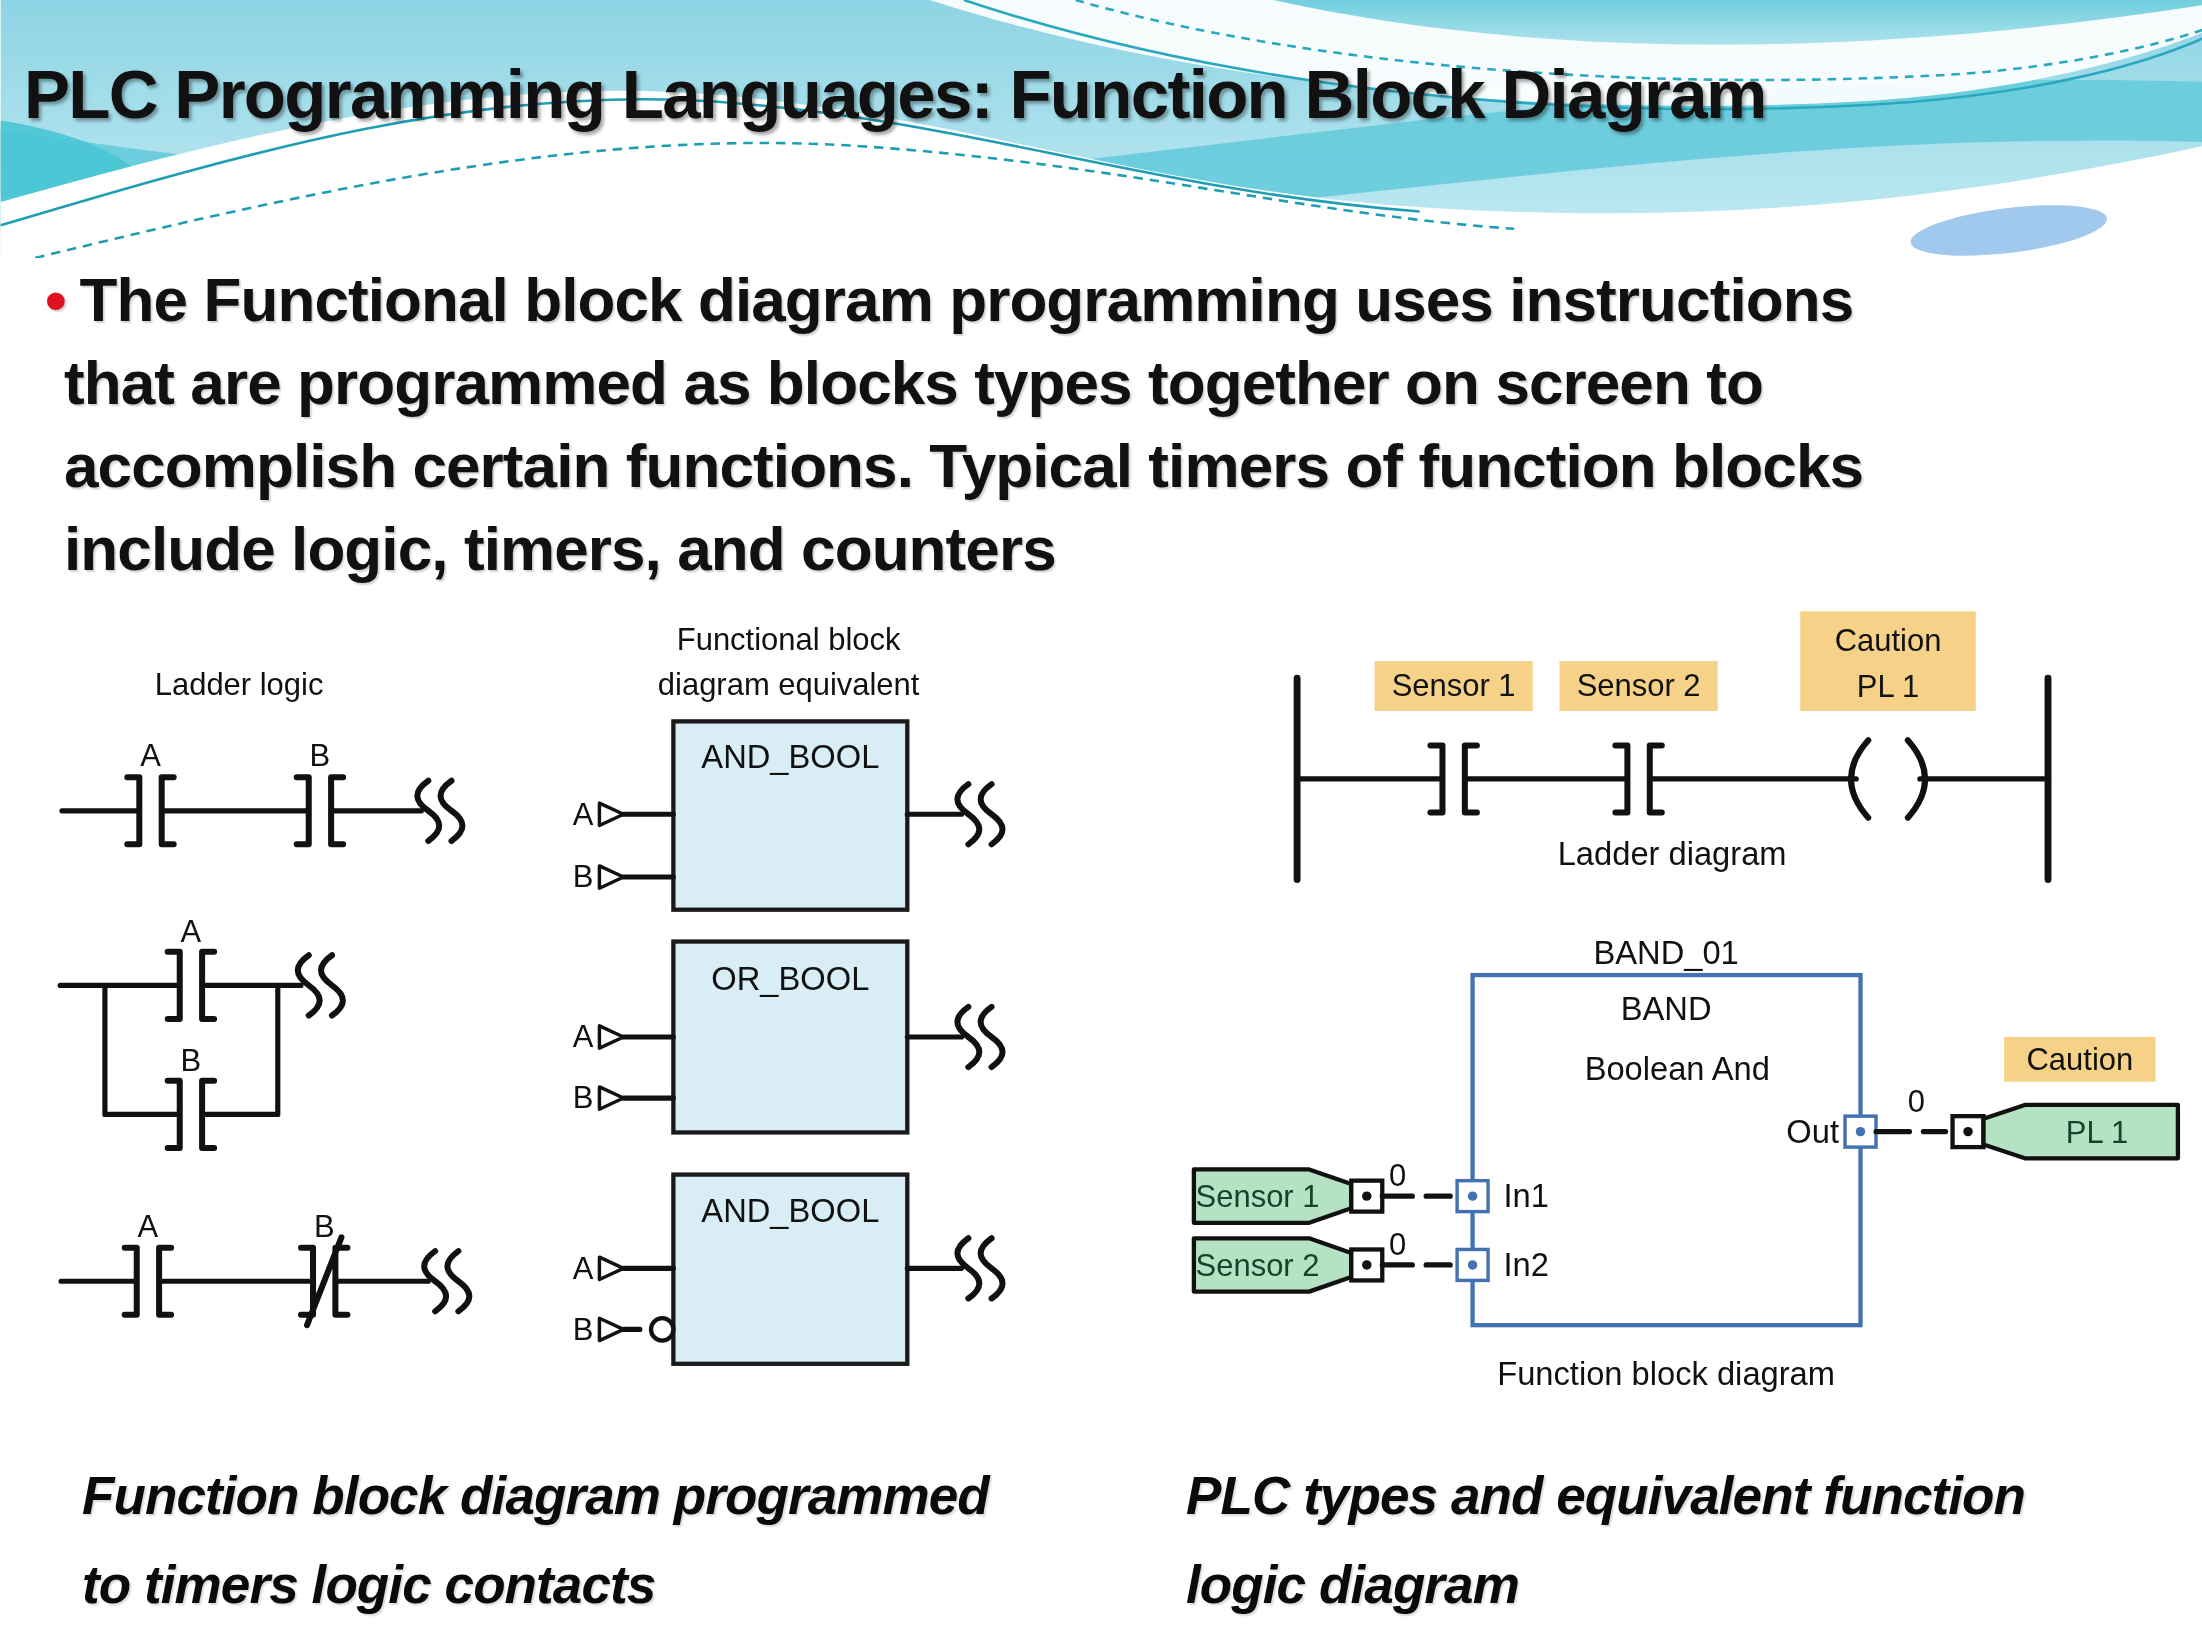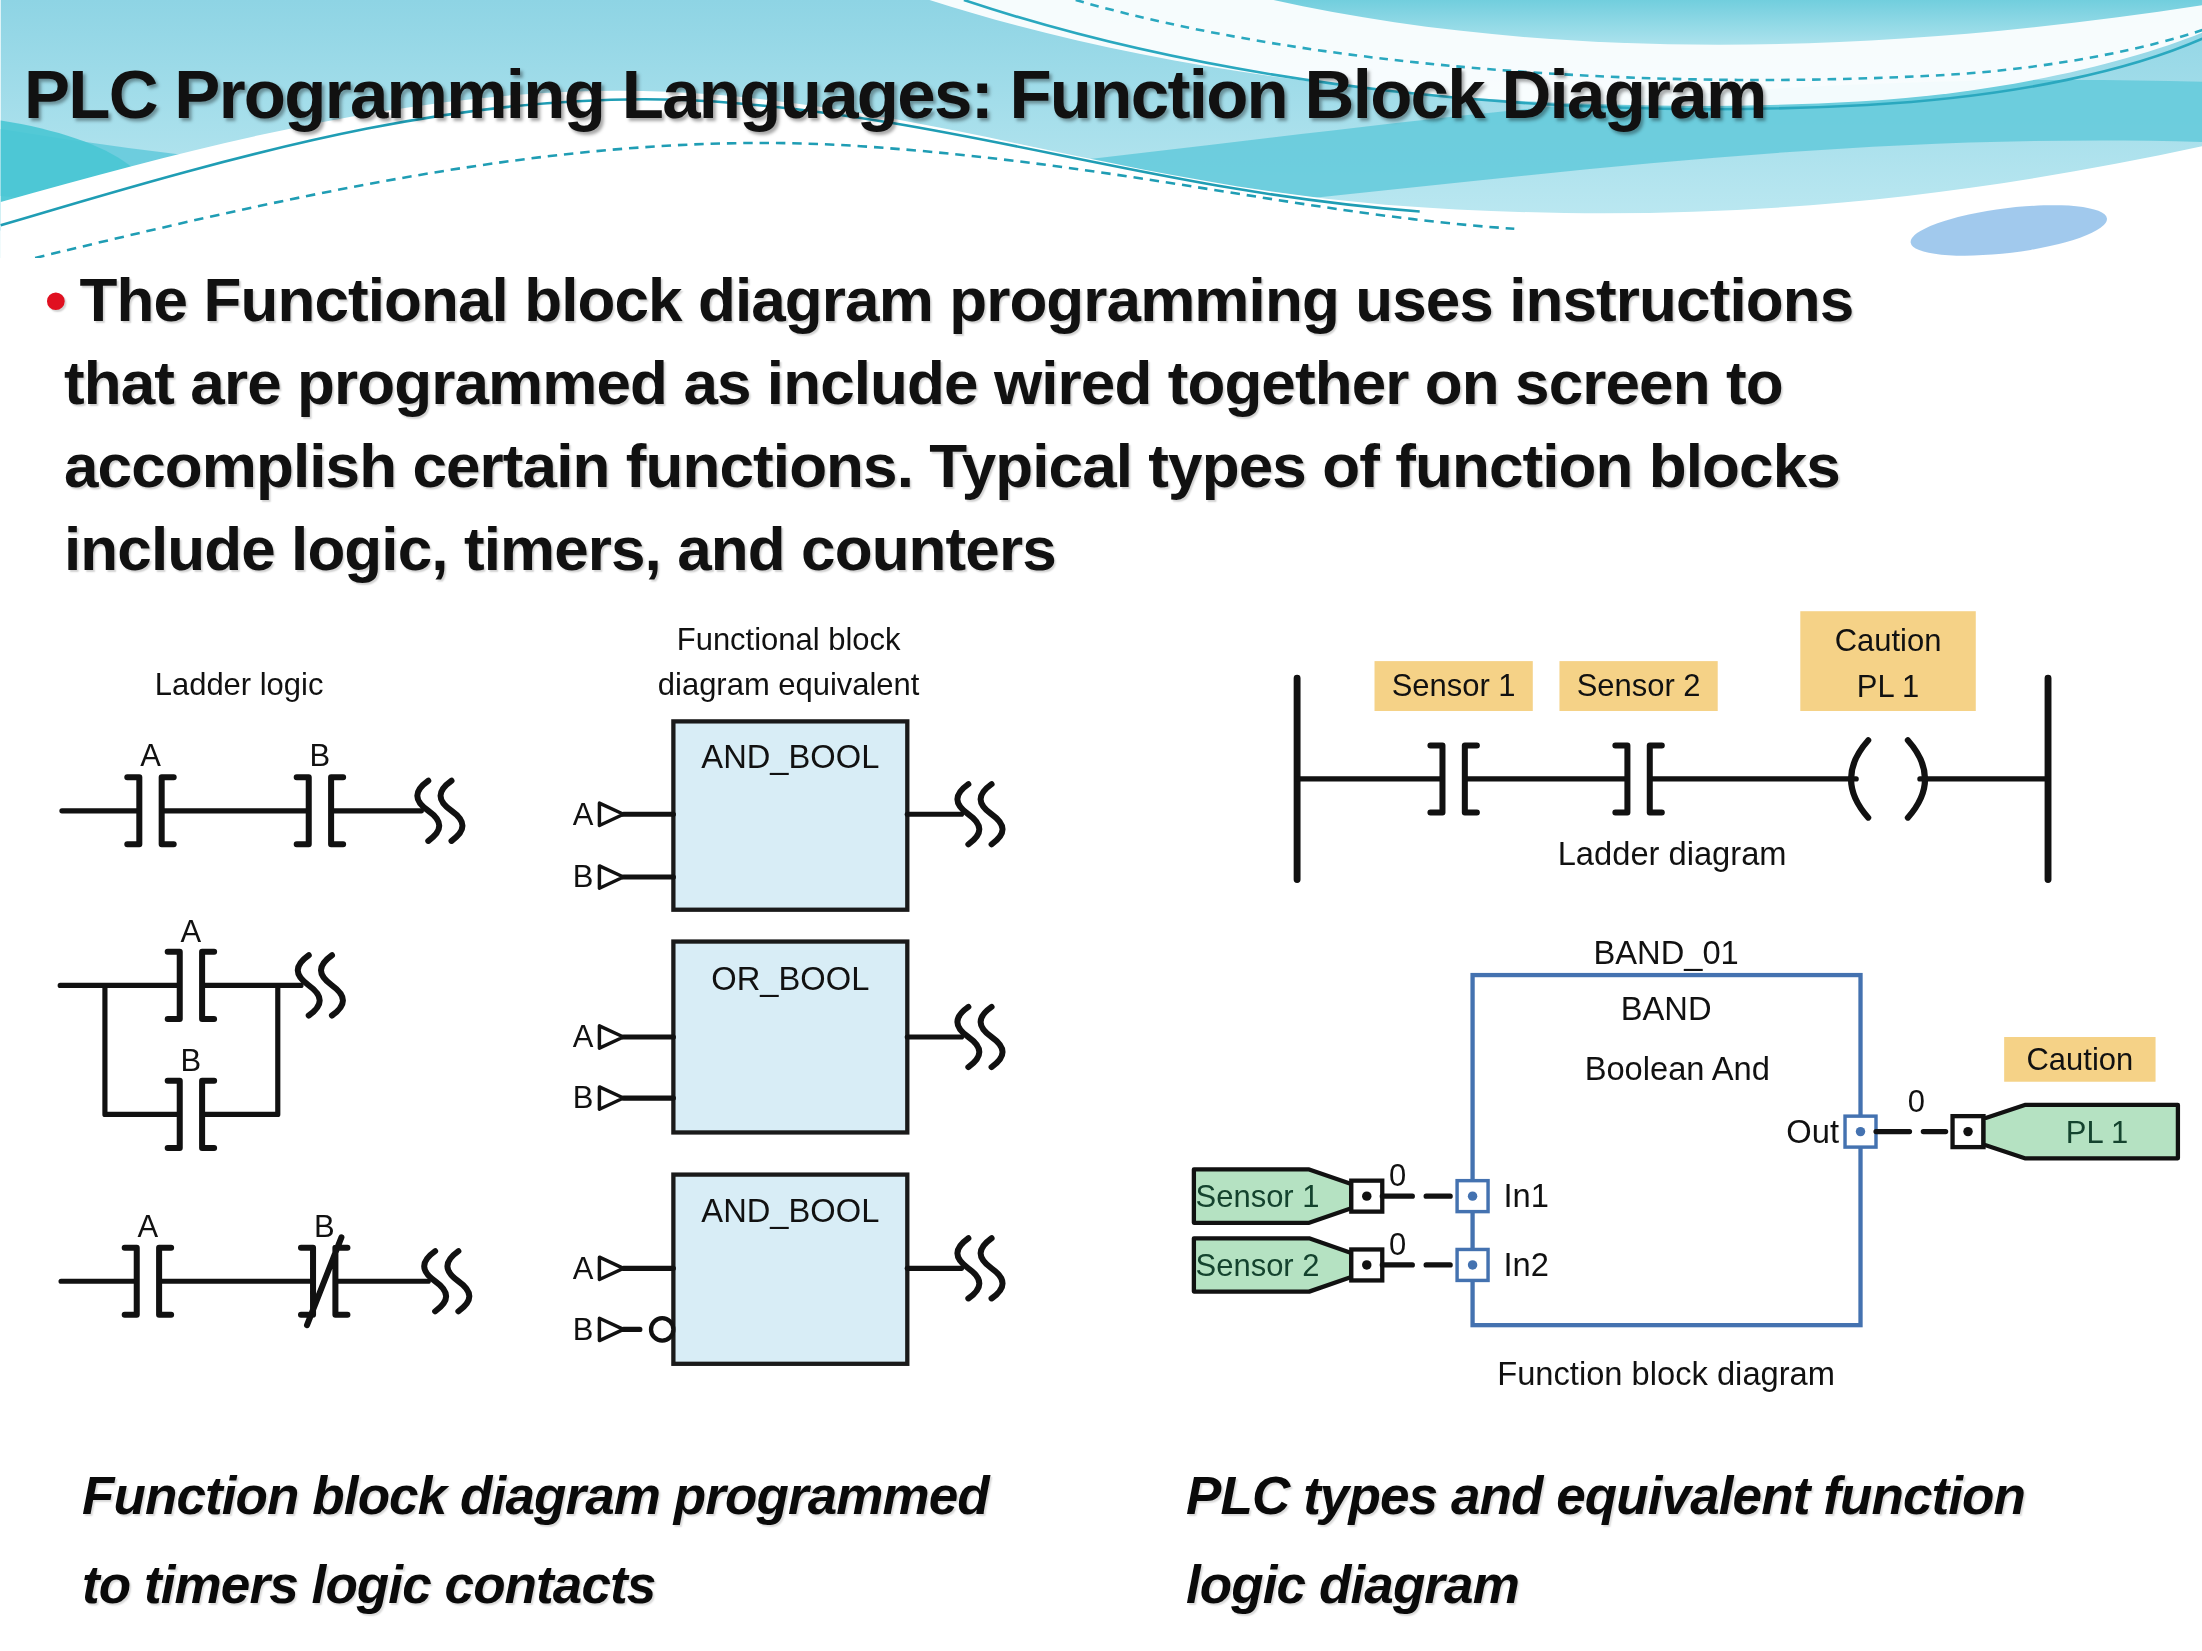--- a/index.html
+++ b/index.html
@@ -62,22 +62,22 @@
     <path fill="none" stroke="#1f9db4" stroke-width="3" d="M0,262 C300,172 560,100 830,118 C1120,138 1340,222 1650,246"></path>
     <path fill="none" stroke="#1f9db4" stroke-width="3" stroke-dasharray="11 8" d="M40,300 C400,212 700,150 1000,170 C1300,190 1520,250 1760,266"></path>
     <path fill="none" stroke="#2aa8bf" stroke-width="3" d="M1120,0 C1420,100 1800,142 2170,122 C2350,112 2480,80 2560,45"></path>
     <path fill="none" stroke="#2aa8bf" stroke-width="3" stroke-dasharray="10 8" d="M1250,0 C1520,78 1920,108 2280,86 C2400,77 2500,55 2560,35"></path>
   </svg>
 
   <div class="page-title">PLC Programming Languages: Function Block Diagram</div>
 
   <div class="body-text">
     <div class="body-line"><span class="bullet">•</span><span>The Functional block diagram programming uses instructions</span></div>
-    <div class="body-line cont">that are programmed as include wired together on screen to</div>
-    <div class="body-line cont">accomplish certain functions. Typical types of function blocks</div>
+    <div class="body-line cont">that are programmed as blocks types together on screen to</div>
+    <div class="body-line cont">accomplish certain functions. Typical timers of function blocks</div>
     <div class="body-line cont">include logic, timers, and counters</div>
   </div>
 
   <svg style="left:0;top:594px;" width="1075" height="843" viewBox="0 690 1250 980">
 
     <text class="t36" x="278" y="807" text-anchor="middle">Ladder logic</text>
     <text class="t36" x="917" y="755" text-anchor="middle">Functional block</text>
     <text class="t36" x="917" y="807" text-anchor="middle">diagram equivalent</text>
 
     <g>

